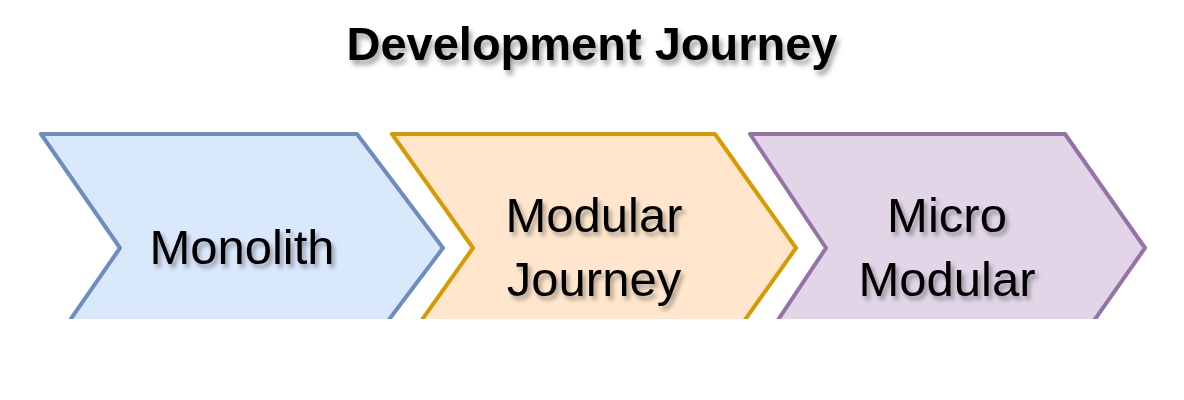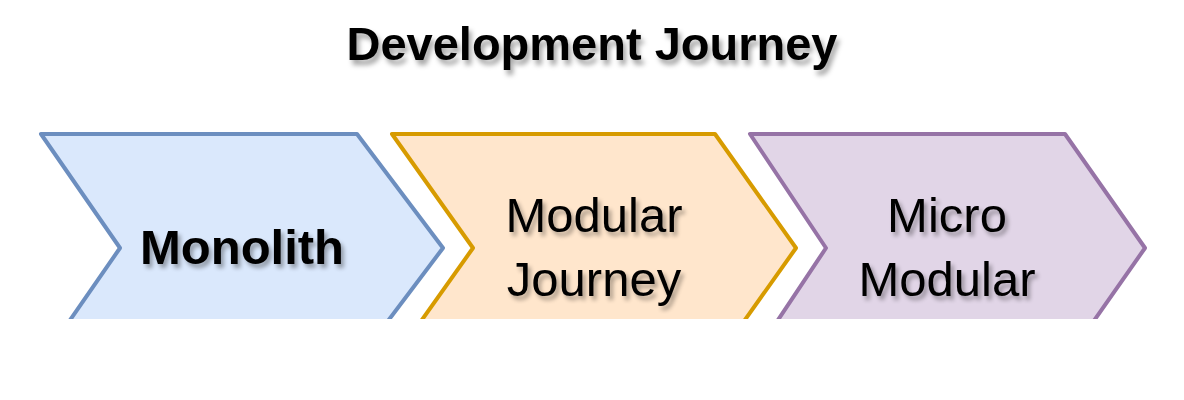--- a/index.html
+++ b/index.html
@@ -44,21 +44,21 @@
     width: 300px;
     display: flex;
     align-items: center;
     justify-content: center;
     text-align: center;
     font-size: 49px;
     line-height: 1.3;
     color: #000000;
     text-shadow: 3px 4px 4px rgba(0,0,0,0.33);
   }
-  .step-label-0 { left: 92px; font-weight: bold; }
+  .step-label-0 { left: 92px; }
   .step-label-1 { left: 444px; }
   .step-label-2 { left: 797px; }
 </style>
 </head>
 <body>
 
 <div class="canvas">
 
   <div class="title">Development Journey</div>
 

